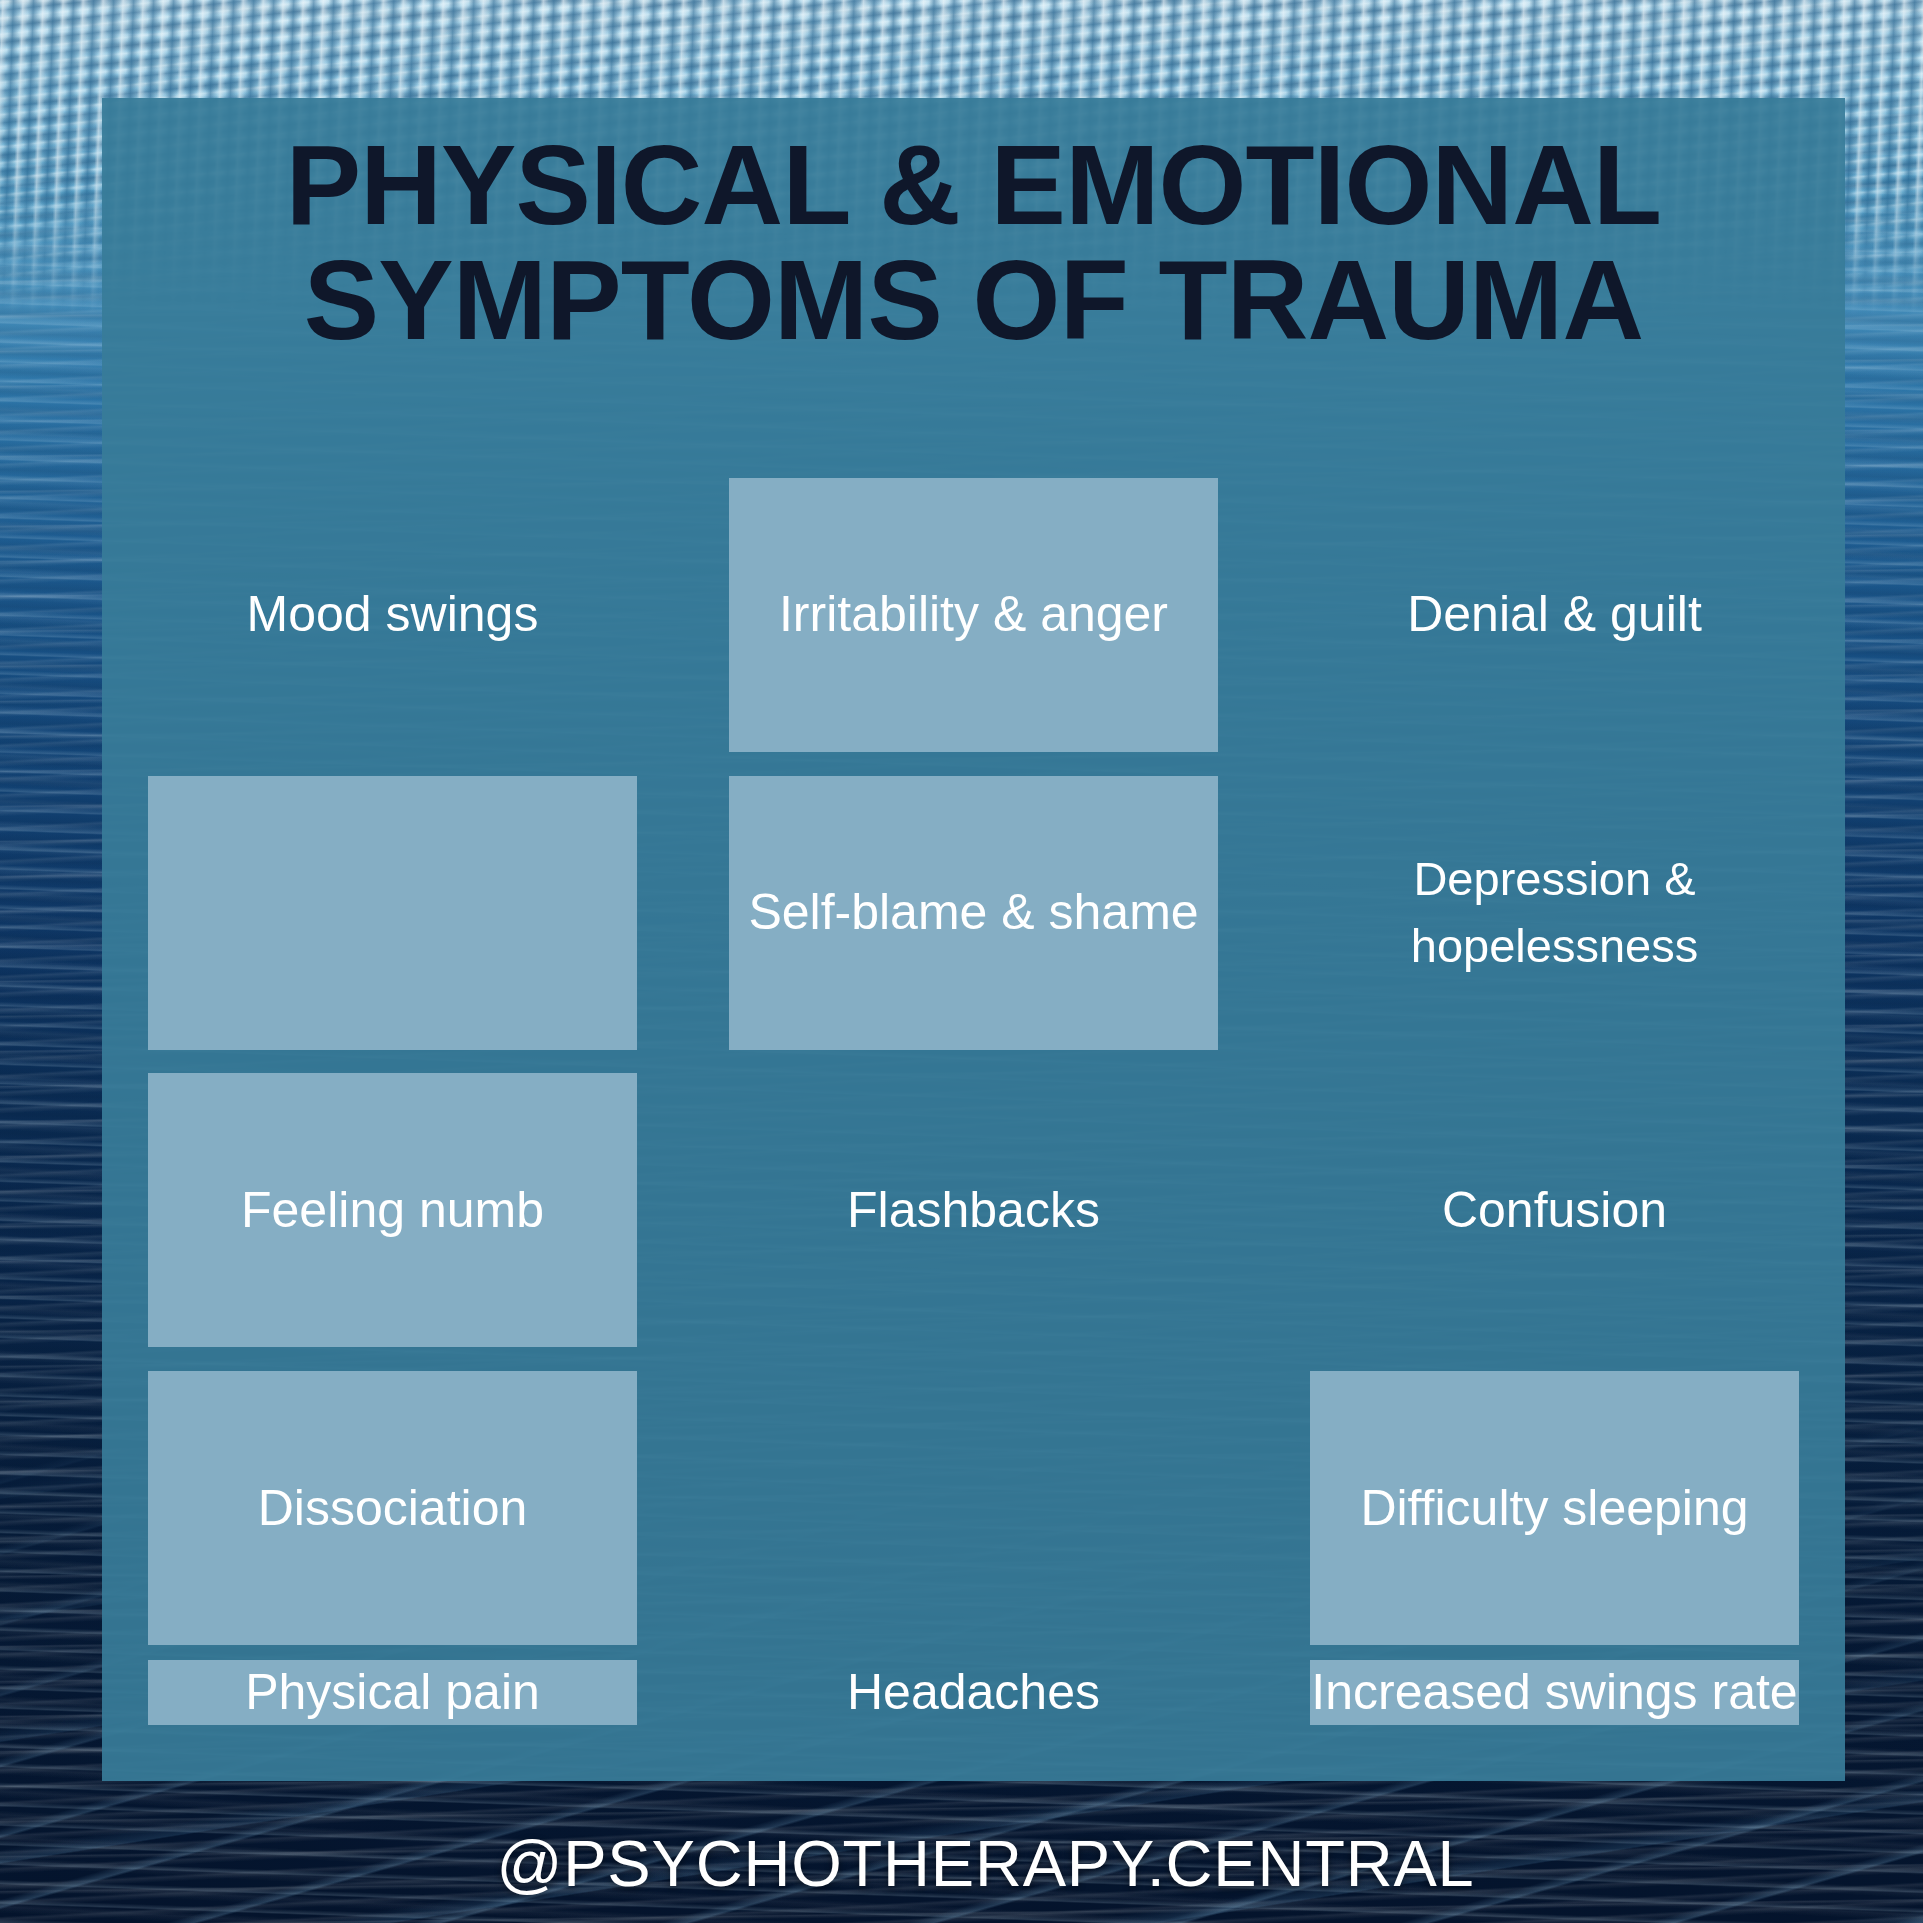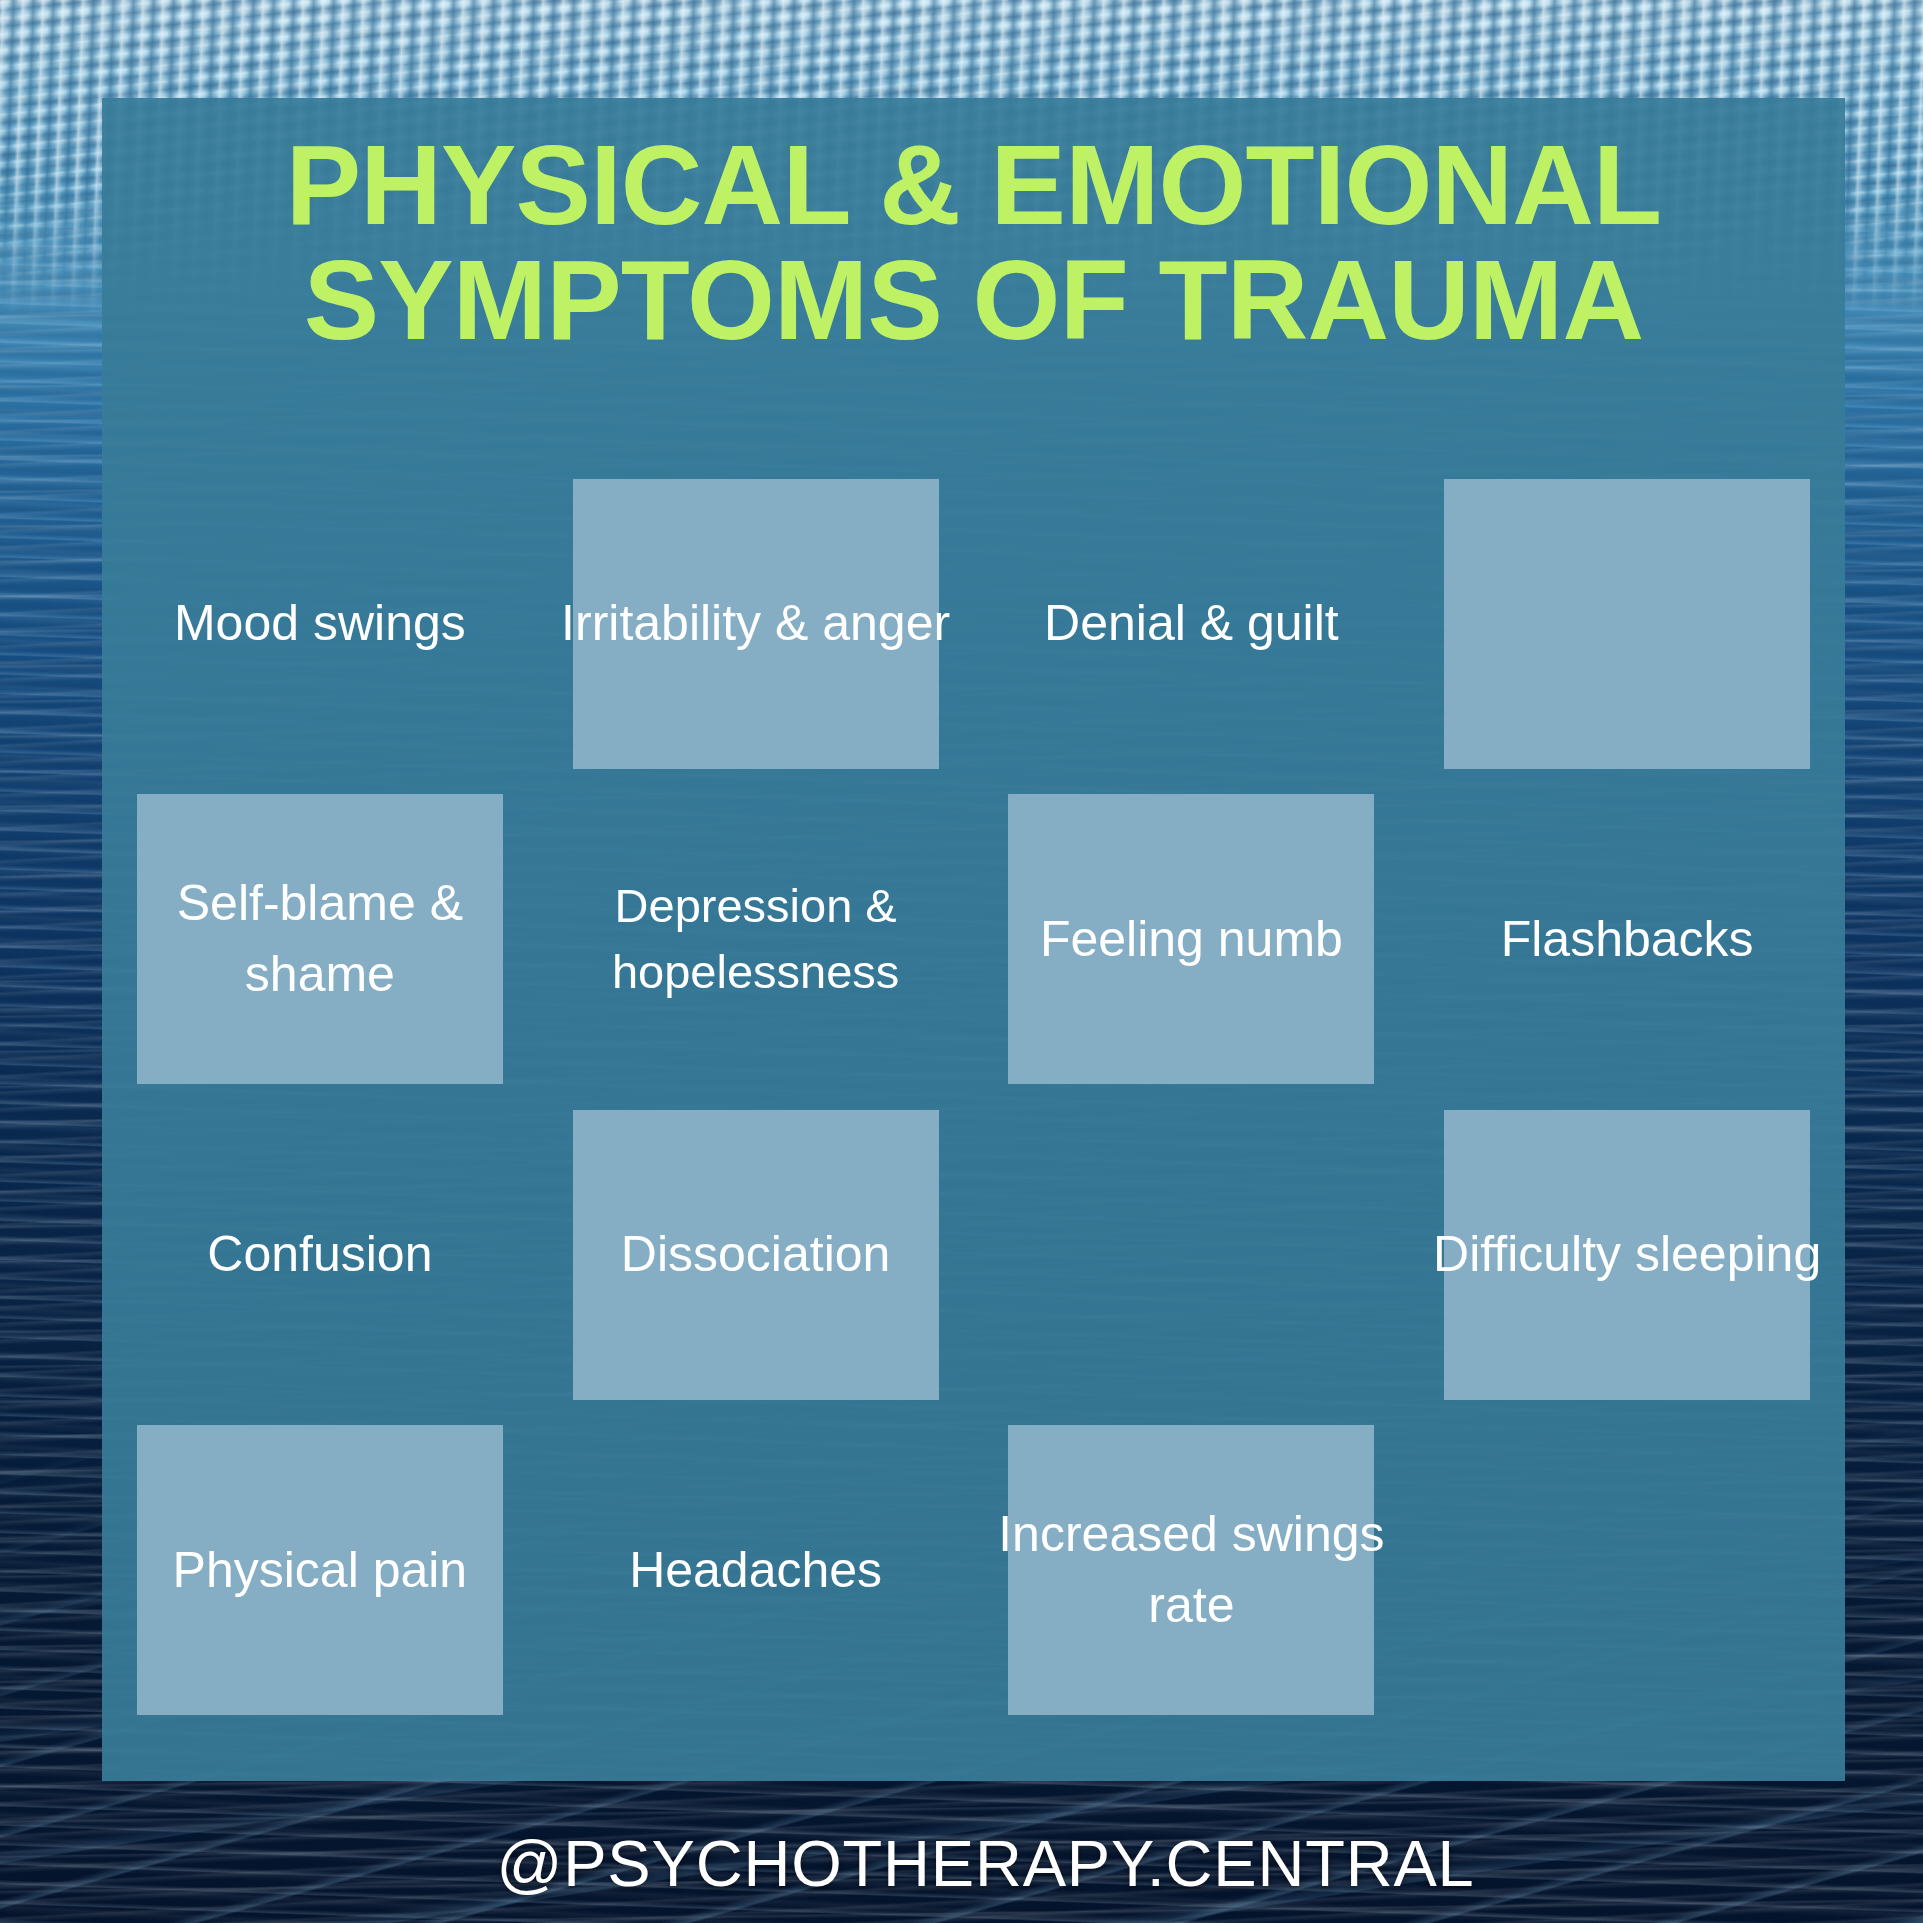--- a/index.html
+++ b/index.html
@@ -107,36 +107,36 @@
     position:absolute;
     left:102px;top:98px;width:1743px;height:1683px;
     background:rgba(56,124,153,.93);
     box-sizing:border-box;
     padding:0;
   }
 
   #title{
     position:absolute;left:0;right:0;top:30px;
     text-align:center;
-    color:#bef264;
+    color:#0f172a;
     font-weight:bold;
     font-size:113px;
     line-height:1.02;
     letter-spacing:-0.8px;
     padding:0 45px;
     box-sizing:border-box;
   }
   #title .tline{display:block;white-space:nowrap;}
 
   
   #grid{
     position:absolute;
     left:0;top:368px;width:1743px;height:1262px;
     display:grid;
-    grid-template-columns:repeat(4,1fr);
+    grid-template-columns:repeat(3,1fr);
     grid-template-rows:repeat(4,1fr);
   }
   .cell{
     position:relative;
     display:flex;align-items:center;justify-content:center;
     box-sizing:border-box;
   }
   .cell .box{
     position:absolute;
     left:8%;right:8%;top:4%;bottom:4%;

